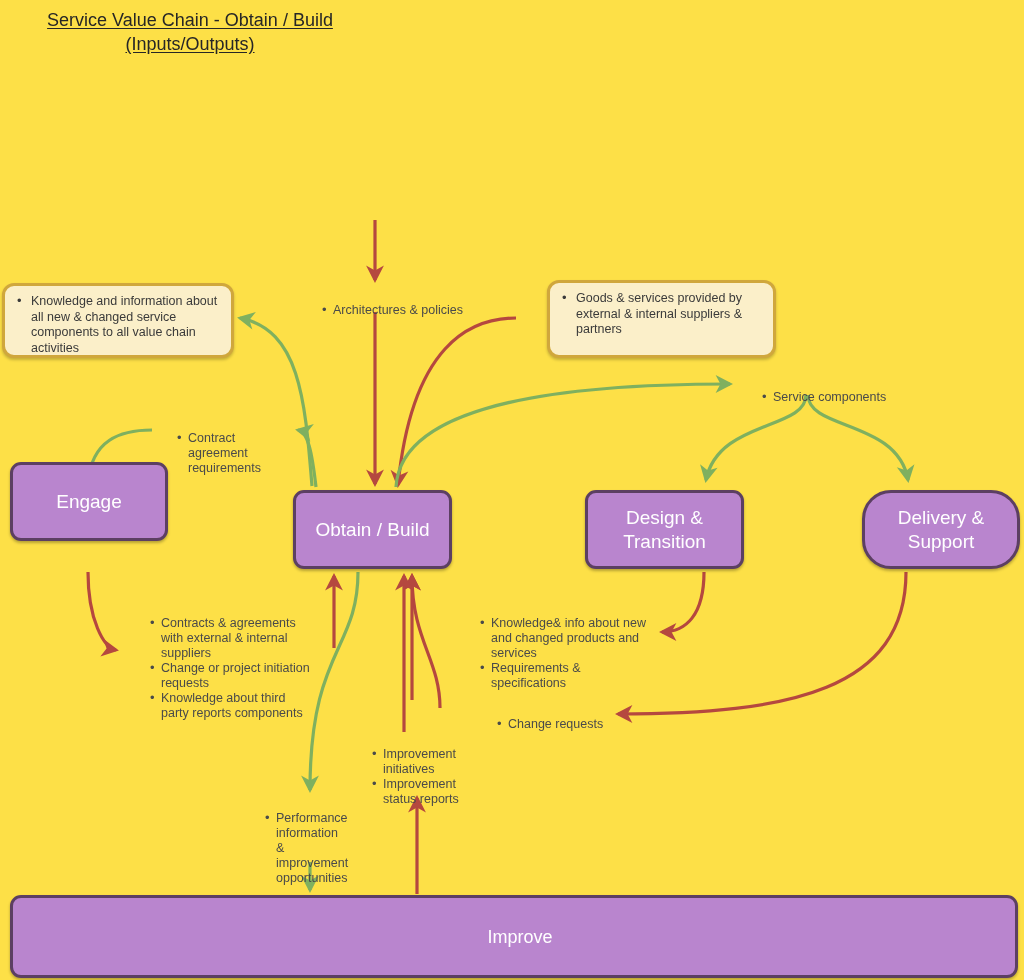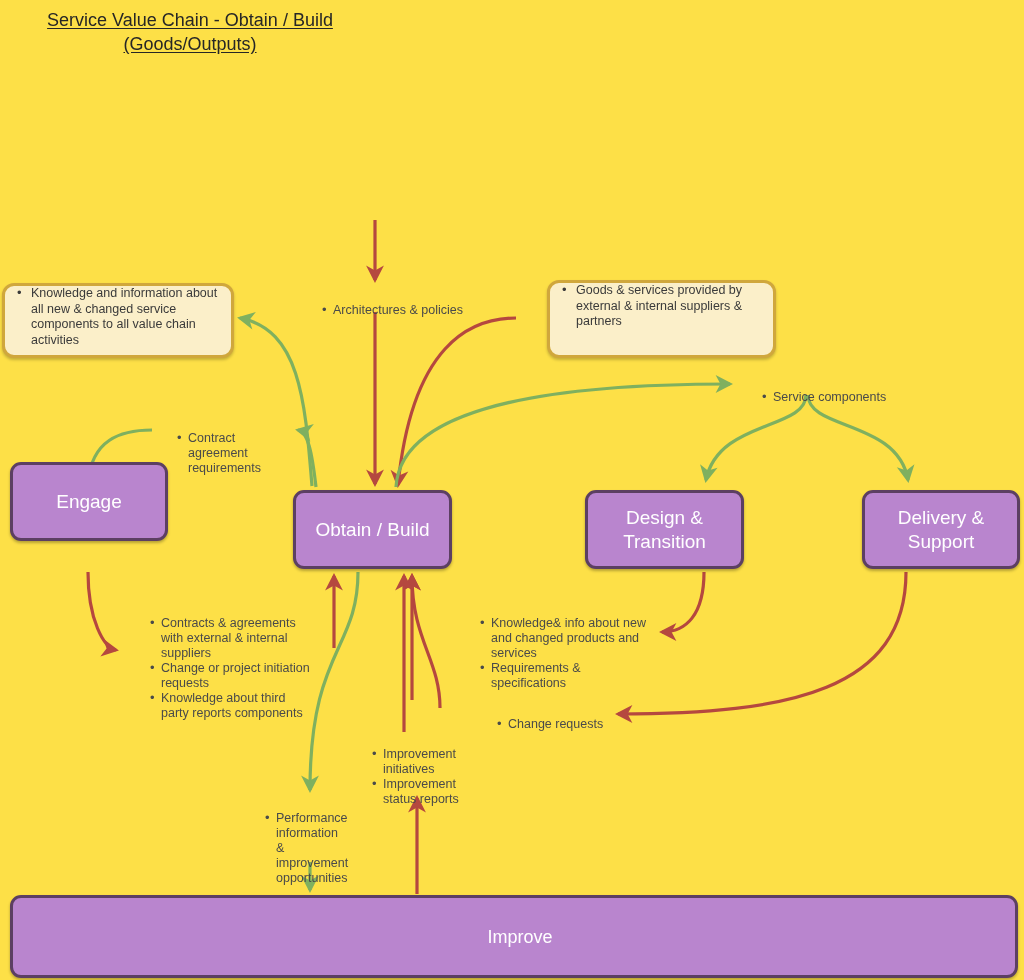--- a/index.html
+++ b/index.html
@@ -62,21 +62,21 @@
   .vc-box.wide { font-size: 18px; }
 
   
   .callout {
     position: absolute;
     box-sizing: border-box;
     background: #fbefc9;
     border: 3px solid #d0a73c;
     border-radius: 12px;
     box-shadow: 0 2px 3px rgba(0,0,0,0.22);
-    padding: 0 10px 8px 6px;
+    padding: 8px 10px 8px 6px;
   }
   .callout ul {
     margin: 0;
     padding: 0 0 0 18px;
     list-style: none;
   }
   .callout li {
     position: relative;
     font-size: 12.5px;
     line-height: 15.5px;
@@ -116,21 +116,21 @@
     color: #4a4a4a;
   }
 </style>
 </head>
 <body>
 
 <div id="canvas">
 
   <div class="title">
     <span>Service Value Chain - Obtain / Build</span><br>
-    <span>(Goods/Outputs)</span>
+    <span>(Inputs/Outputs)</span>
   </div>
 
   <svg id="arrow-layer" viewBox="0 0 1024 980" xmlns="http://www.w3.org/2000/svg">
     <defs>
       <marker id="ar-red" viewBox="0 0 12 12" refX="9.2" refY="6" markerWidth="6.2" markerHeight="6.2" orient="auto-start-reverse" markerUnits="strokeWidth">
         <path d="M0.5,0.6 L11,6 L0.5,11.4 L3.4,6 Z" fill="#b5483f"></path>
       </marker>
       <marker id="ar-green" viewBox="0 0 12 12" refX="9.2" refY="6" markerWidth="6.2" markerHeight="6.2" orient="auto-start-reverse" markerUnits="strokeWidth">
         <path d="M0.5,0.6 L11,6 L0.5,11.4 L3.4,6 Z" fill="#7fb05f"></path>
       </marker>
@@ -185,21 +185,21 @@
 
   <div class="vc-box" style="left:293px; top:490px; width:159px; height:79px;justify-content:center;">
     <span>Obtain / Build</span>
   </div>
 
   <div class="vc-box" style="left:585px; top:490px; width:159px; height:79px;">
     <span>Design &amp;
 Transition</span>
   </div>
 
-  <div class="vc-box" style="left:862px; top:490px; width:158px; height:79px;">
+  <div class="vc-box" style="left:862px; top:490px; width:158px; height:79px;border-radius:29px;">
     <span>Delivery &amp;
 Support</span>
   </div>
 
   <div class="vc-box wide" style="left:10px; top:895px; width:1008px; height:83px;padding-left:12px;">
     <span>Improve</span>
   </div>
 
   <div class="callout" style="left:2px; top:283px; width:232px; height:75px;">
     <ul>

